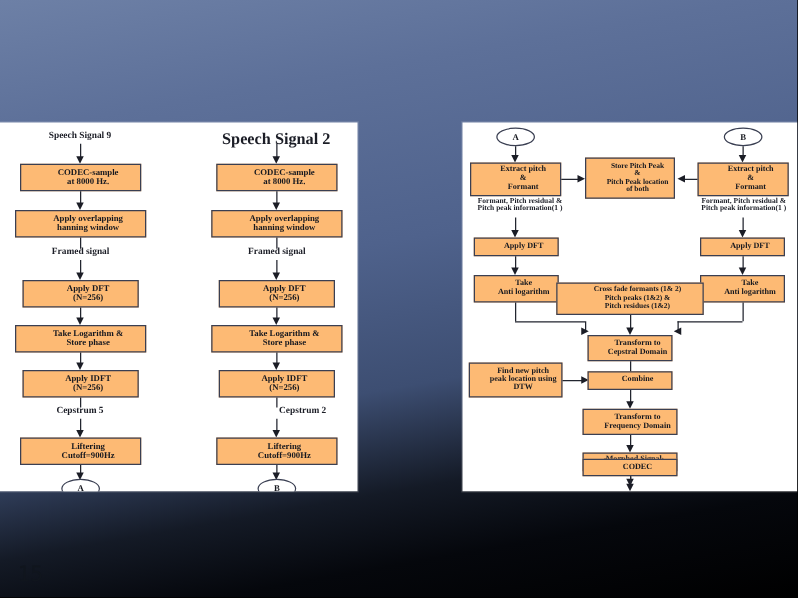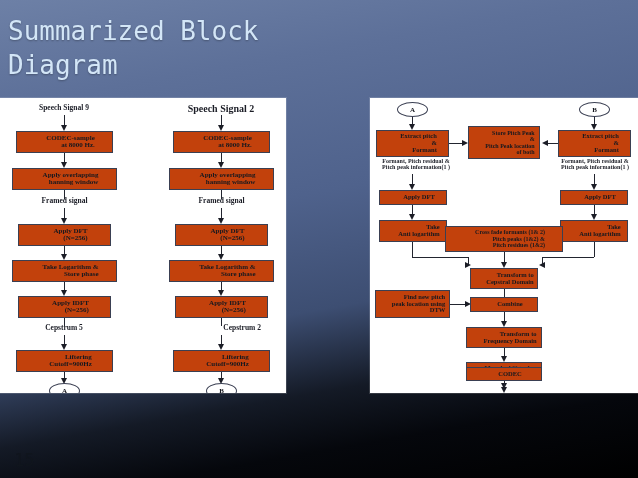--- a/index.html
+++ b/index.html
@@ -31,25 +31,25 @@
   .panel{
     position:absolute;background:#ffffff;overflow:hidden;
     box-shadow:0 0 0 1px rgba(255,255,255,.15);
   }
   #panel-left{left:0px;top:98px;width:286px;height:295px;}
   #panel-right{left:370px;top:98px;width:268px;height:295px;}
 
   
   .node{
     position:absolute;box-sizing:border-box;
-    border:1px solid #3a3f52;background:#c2410c;
+    border:1px solid #3a3f52;background:#fdba74;
     color:#16181f;font-family:"Liberation Serif",serif;
     font-weight:bold;
     display:flex;align-items:center;justify-content:center;
-    text-align:right;line-height:1.06;
+    text-align:center;line-height:1.06;
     filter:blur(.28px);
     padding-left:12px;
   }
   .lbl{
     position:absolute;color:#1b1d26;
     font-family:"Liberation Serif",serif;font-weight:bold;
     text-align:center;line-height:1.06;
     filter:blur(.28px);
   }
   .ell{
@@ -63,22 +63,20 @@
   .hline{position:absolute;height:1px;background:#22252f;}
   .ar-d{position:absolute;width:0;height:0;border-left:3.5px solid transparent;border-right:3.5px solid transparent;border-top:6px solid #1b1d26;}
   .ar-r{position:absolute;width:0;height:0;border-top:3.5px solid transparent;border-bottom:3.5px solid transparent;border-left:6px solid #1b1d26;}
   .ar-l{position:absolute;width:0;height:0;border-top:3.5px solid transparent;border-bottom:3.5px solid transparent;border-right:6px solid #1b1d26;}
 </style>
 </head>
 <body>
 
 <div id="slide">
 
-  <div id="title">Summarized Block
-Diagram</div>
 
   <div class="panel" id="panel-left">
 
     <div class="lbl" style="left:14px;top:6px;width:100px;font-size:7.5px;">Speech Signal 9</div>
     <div class="vline" style="left:64px;top:17px;height:12px;"></div>
     <div class="ar-d" style="left:60.5px;top:27px;"></div>
 
     <div class="node" style="left:16px;top:33px;width:97px;height:22px;font-size:7px;white-space:pre-line;">CODEC-sample
 at 8000 Hz.</div>
     <div class="vline" style="left:64px;top:55px;height:11px;"></div>
@@ -107,21 +105,21 @@
     <div class="lbl" style="left:24px;top:226px;width:80px;font-size:7.5px;">Cepstrum 5</div>
     <div class="vline" style="left:64px;top:237px;height:11px;"></div>
     <div class="ar-d" style="left:60.5px;top:246px;"></div>
 
     <div class="node" style="left:16px;top:252px;width:97px;height:22px;font-size:7px;white-space:pre-line;">Liftering
 Cutoff=900Hz</div>
     <div class="vline" style="left:64px;top:274px;height:8px;"></div>
     <div class="ar-d" style="left:60.5px;top:280px;"></div>
     <div class="ell" style="left:49px;top:285px;width:31px;height:16px;font-size:7px;">A</div>
 
-    <div class="lbl" style="left:171px;top:6px;width:100px;font-size:10px;">Speech Signal 2</div>
+    <div class="lbl" style="left:171px;top:6px;width:100px;font-size:13px;">Speech Signal 2</div>
     <div class="vline" style="left:221px;top:17px;height:12px;"></div>
     <div class="ar-d" style="left:217.5px;top:27px;"></div>
 
     <div class="node" style="left:173px;top:33px;width:97px;height:22px;font-size:7px;white-space:pre-line;">CODEC-sample
 at 8000 Hz.</div>
     <div class="vline" style="left:221px;top:55px;height:11px;"></div>
     <div class="ar-d" style="left:217.5px;top:64px;"></div>
 
     <div class="node" style="left:169px;top:70px;width:105px;height:22px;font-size:7px;white-space:pre-line;">Apply overlapping
 hanning window</div>

